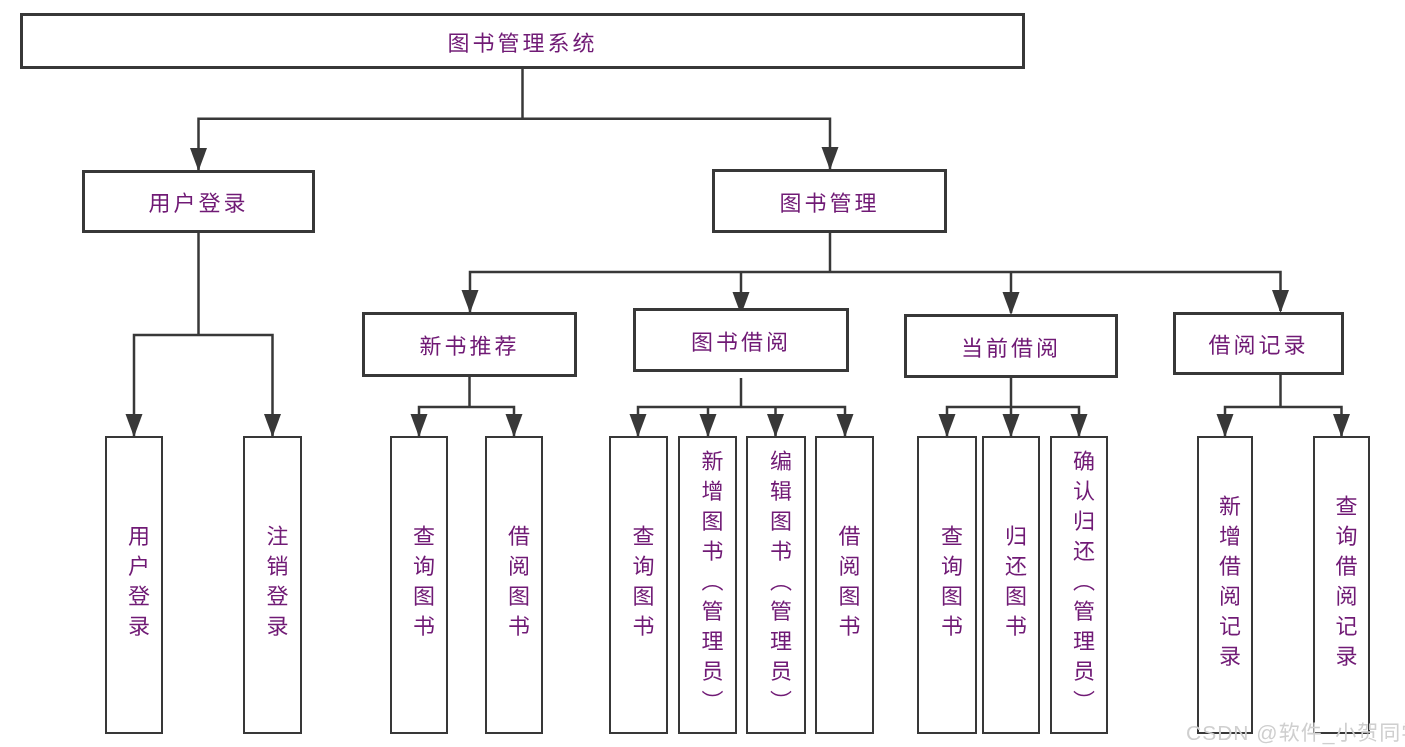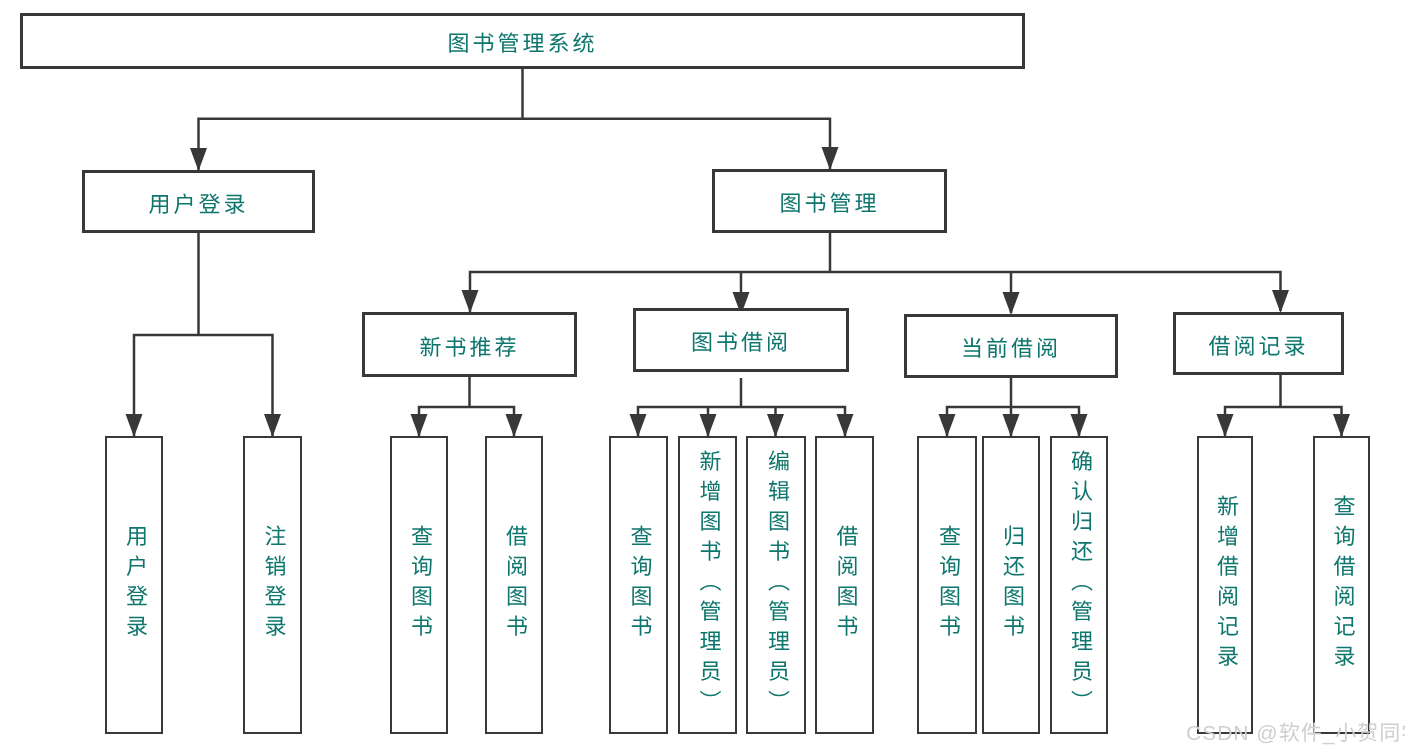--- a/index.html
+++ b/index.html
@@ -17,23 +17,24 @@
   .box {
     position: absolute;
     background: #ffffff;
     border: 3px solid #383838;
     box-sizing: border-box;
     display: flex;
     align-items: center;
     justify-content: center;
     font-size: 22px;
     letter-spacing: 3px;
-    color: #0f766e;
+    color: #701a75;
     z-index: 2;
     white-space: nowrap;
+    font-family: Liberation Mono, monospace;
   }
   .leaf {
     border-width: 2.5px;
     writing-mode: vertical-rl;
     text-orientation: mixed;
     letter-spacing: 8px;
     font-size: 22px;
     line-height: 1;
     white-space: normal;
   }

